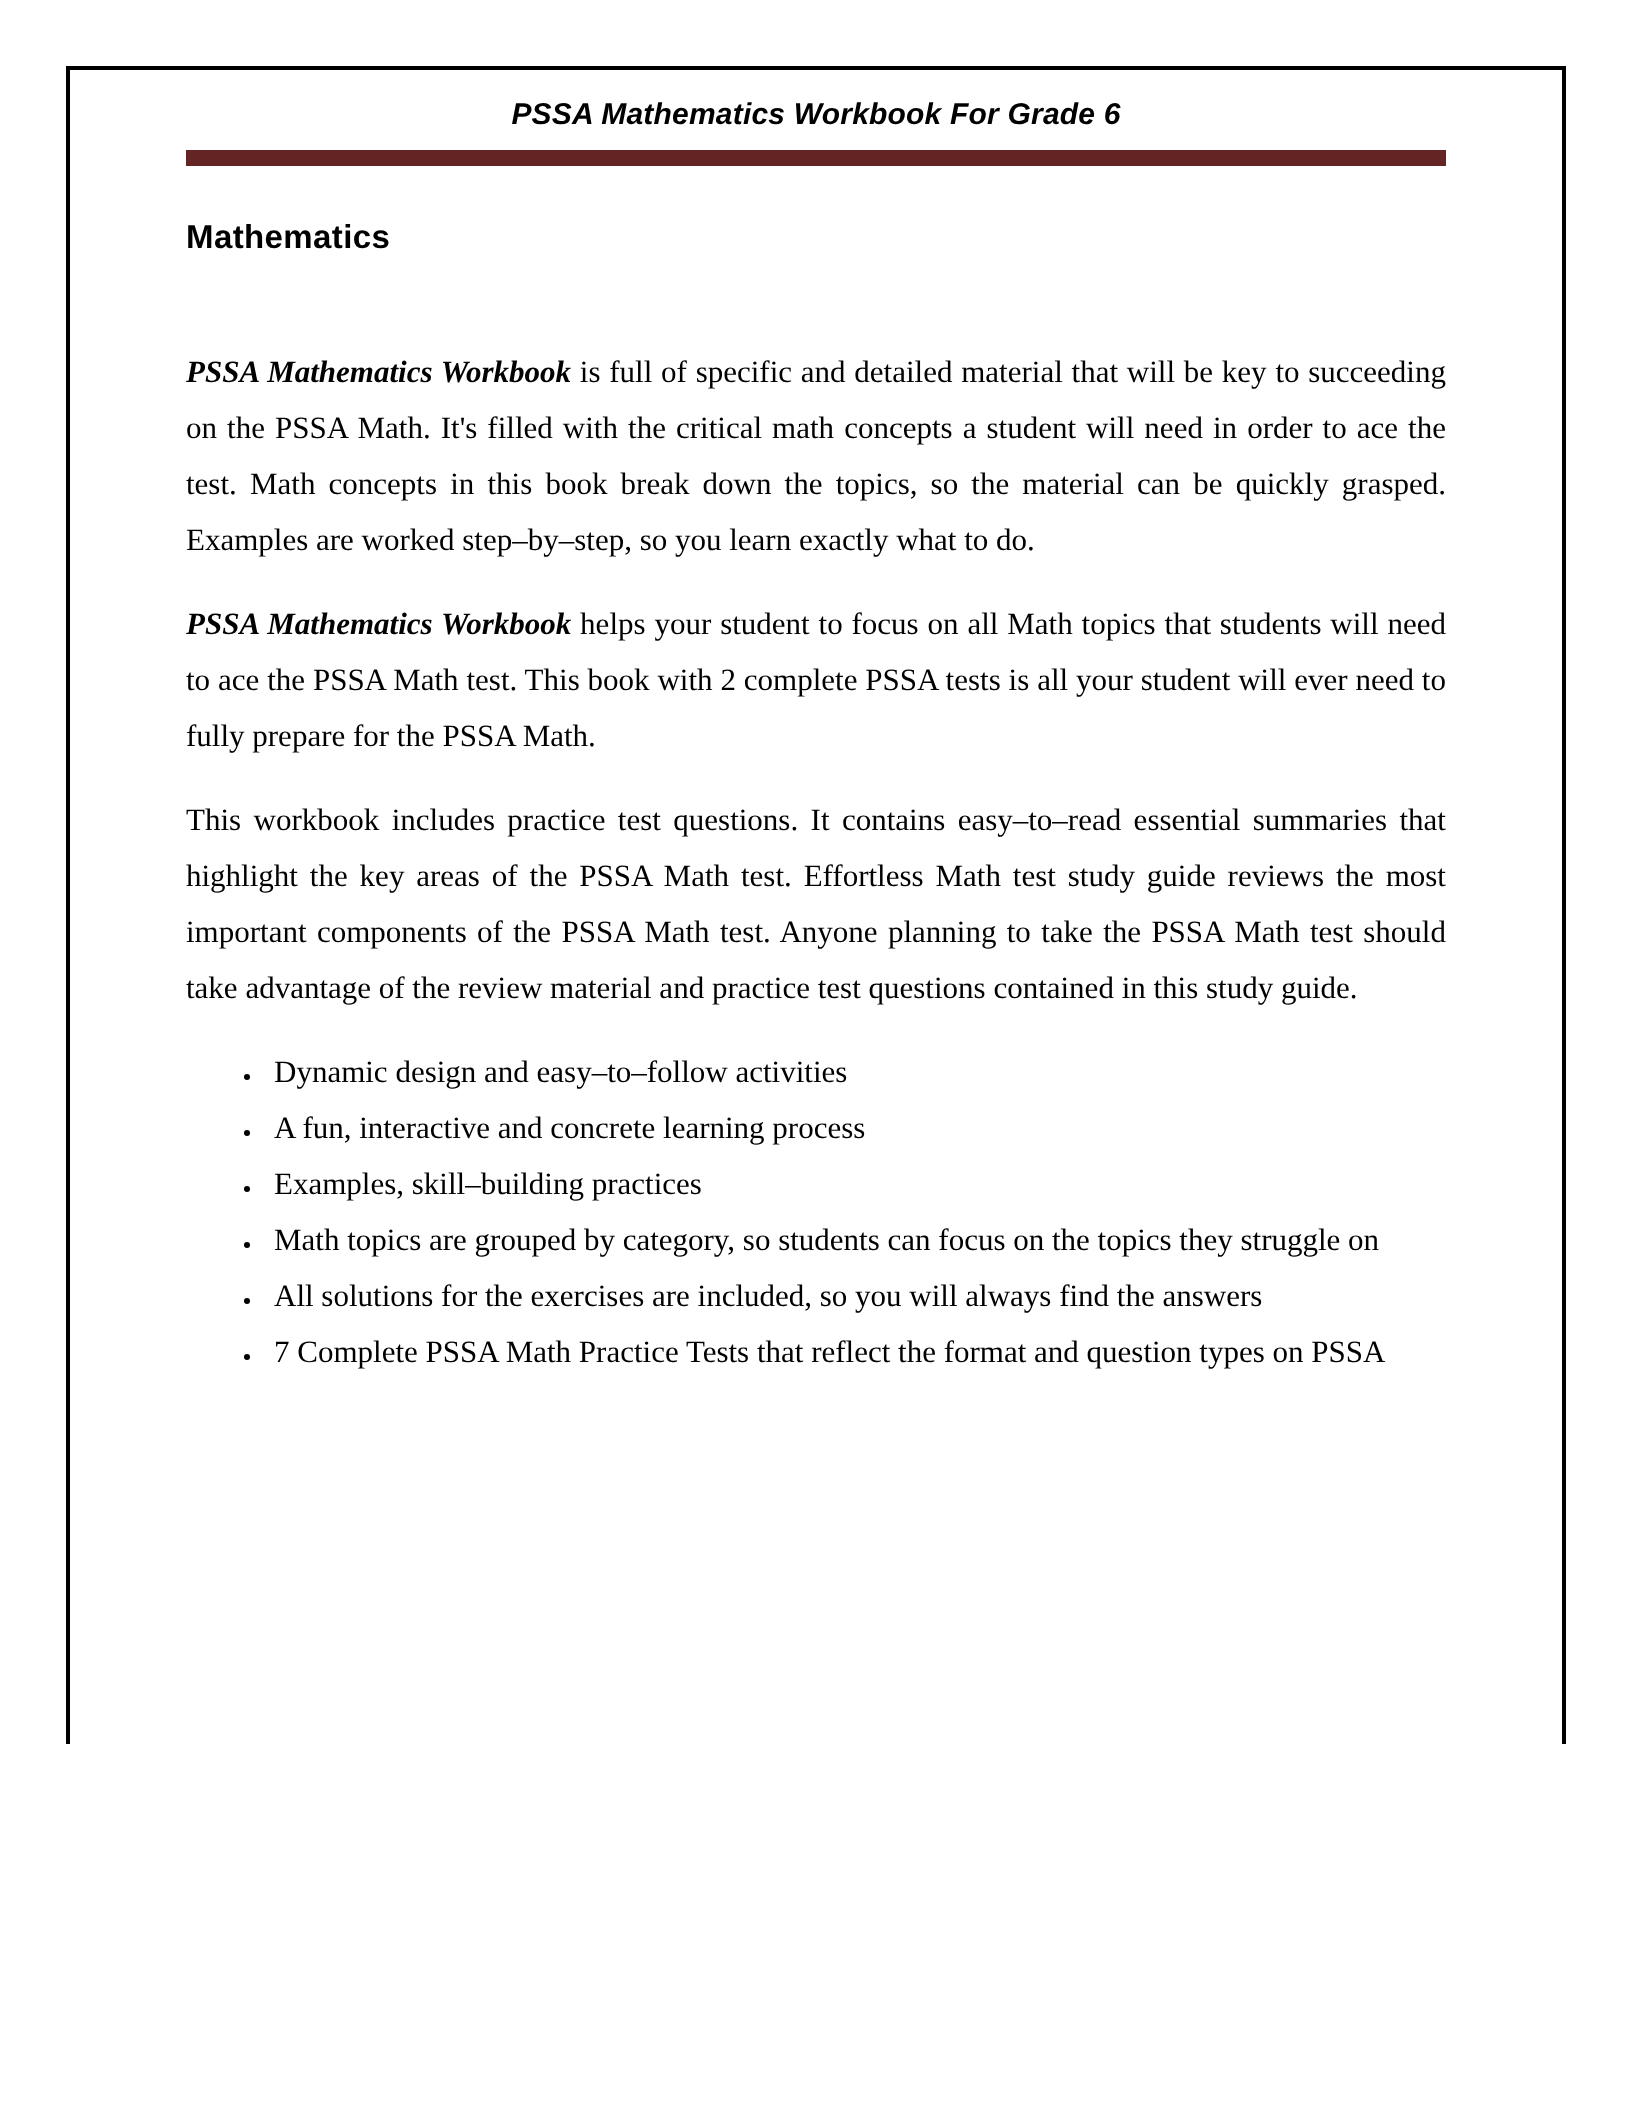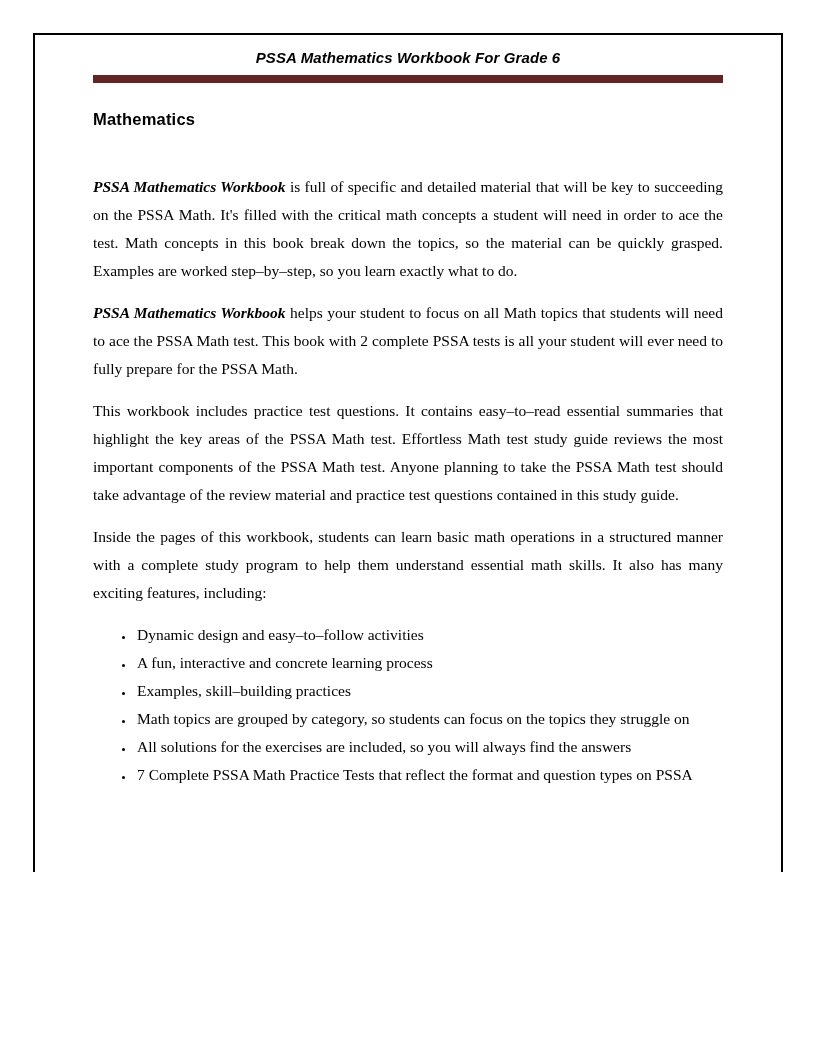--- a/index.html
+++ b/index.html
@@ -130,21 +130,20 @@
 
     <div class="content">
 
 
       <p><span class="lead">PSSA Mathematics Workbook</span><span> is full of specific and detailed material that will be key to succeeding on the PSSA Math. It's filled with the critical math concepts a student will need in order to ace the test. Math concepts in this book break down the topics, so the material can be quickly grasped. Examples are worked step–by–step, so you learn exactly what to do.</span></p>
 
       <p><span class="lead">PSSA Mathematics Workbook</span><span> helps your student to focus on all Math topics that students will need to ace the PSSA Math test. This book with 2 complete PSSA tests is all your student will ever need to fully prepare for the PSSA Math.</span></p>
 
       <p><span class="lead"></span><span>This workbook includes practice test questions. It contains easy–to–read essential summaries that highlight the key areas of the PSSA Math test. Effortless Math test study guide reviews the most important components of the PSSA Math test. Anyone planning to take the PSSA Math test should take advantage of the review material and practice test questions contained in this study guide.</span></p>
 
-      <p><span class="lead"></span><span>Inside the pages of this workbook, students can learn basic math operations in a structured manner with a complete study program to help them understand essential math skills. It also has many exciting features, including:</span></p>
 
       <ul class="bullet-list">
         <li>Dynamic design and easy–to–follow activities</li>
         <li>A fun, interactive and concrete learning process</li>
         <li>Examples, skill–building practices</li>
         <li>Math topics are grouped by category, so students can focus on the topics they struggle on</li>
         <li>All solutions for the exercises are included, so you will always find the answers</li>
         <li>7 Complete PSSA Math Practice Tests that reflect the format and question types on PSSA</li>
       </ul>
 

